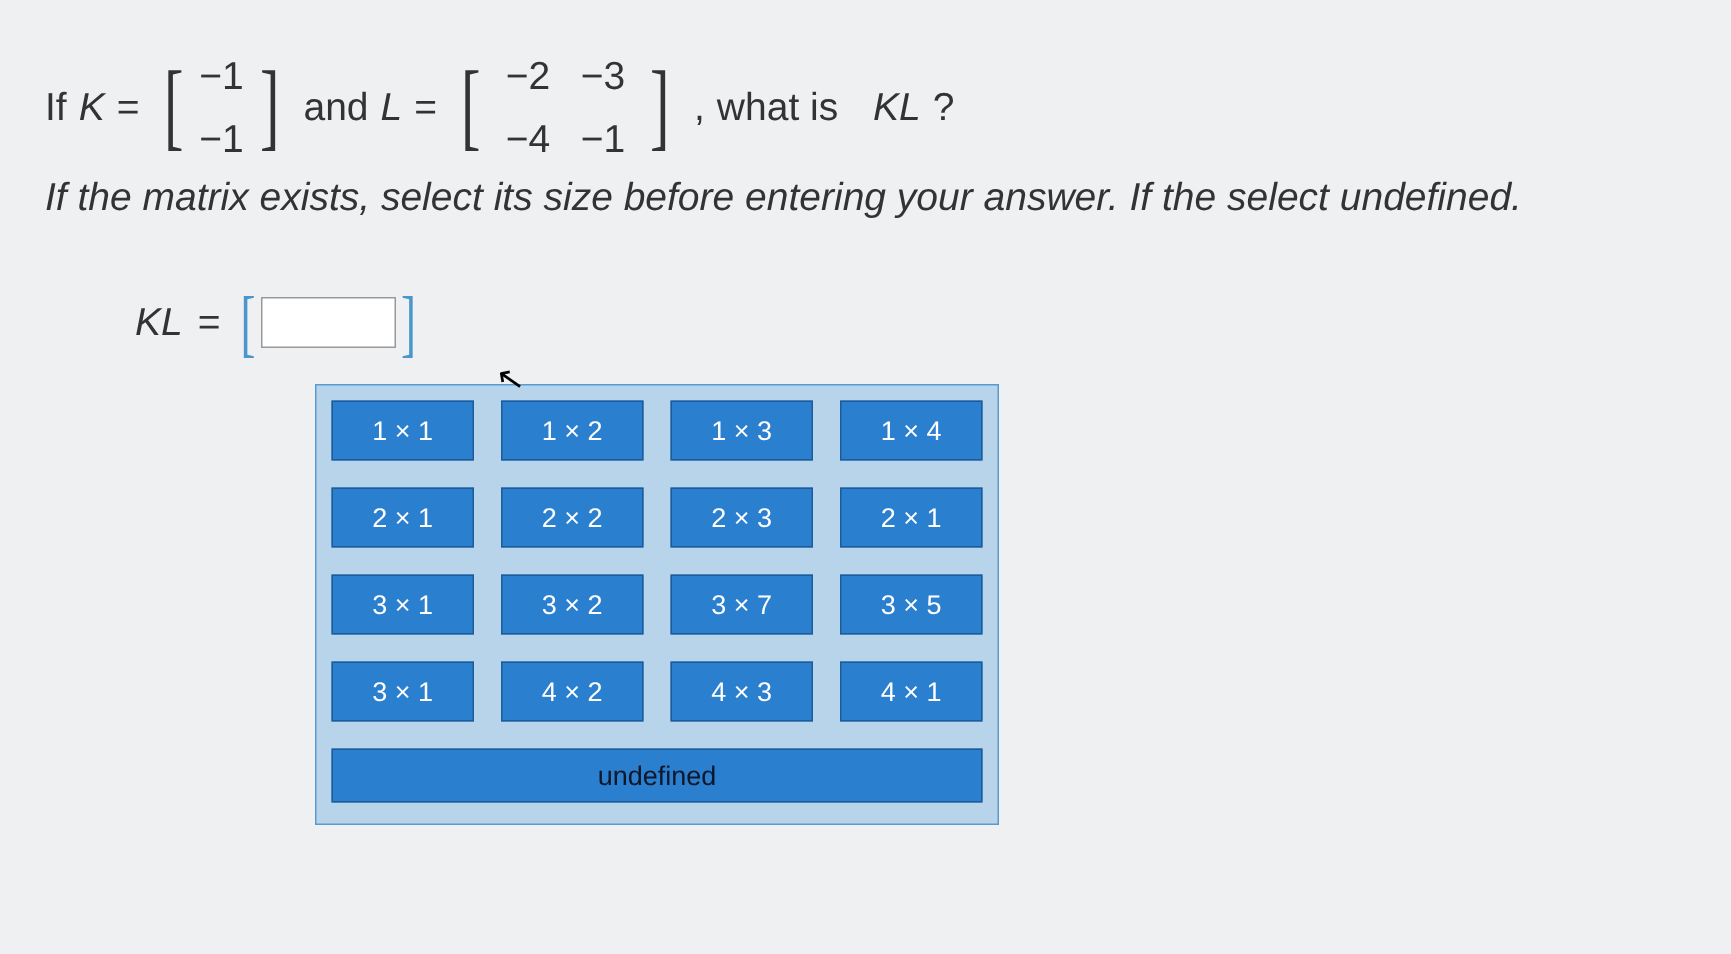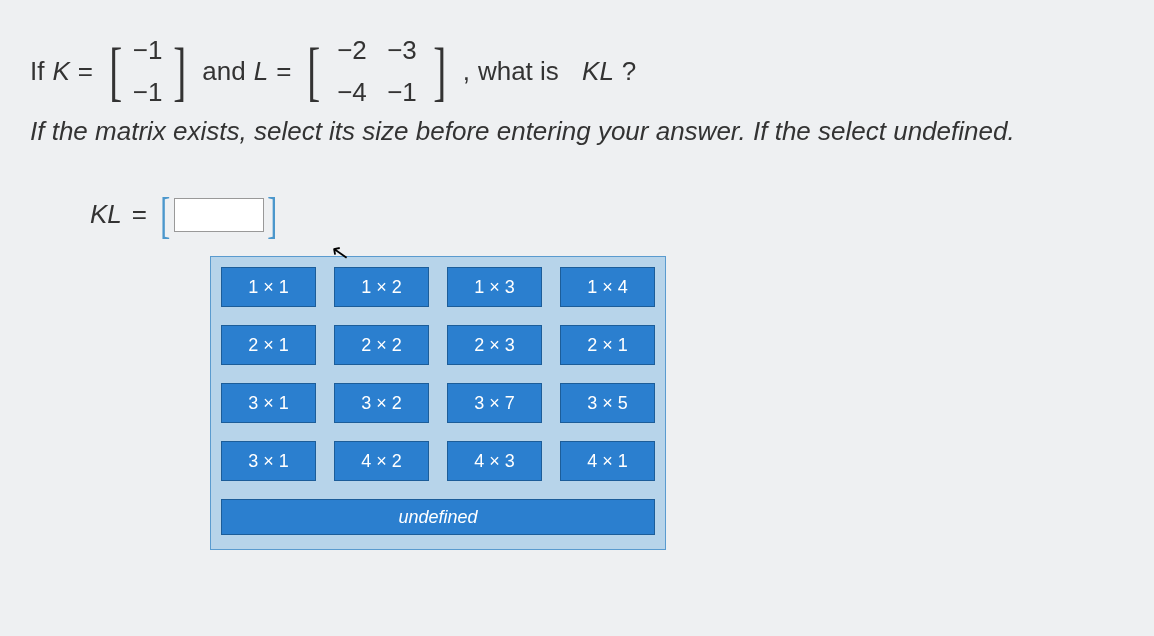--- a/index.html
+++ b/index.html
@@ -96,29 +96,28 @@
     font-size: 18px;
     display: flex;
     align-items: center;
     justify-content: center;
     cursor: pointer;
     font-family: Verdana, sans-serif;
   }
   .undef-btn {
     grid-column: 1 / span 4;
     background: #2b7fcf;
-    color: #ffffff;
+    color: #0f172a;
     border: 1px solid #1c5d99;
     font-size: 18px;
     display: flex;
     align-items: center;
     justify-content: center;
     cursor: pointer;
     height: 36px;
-    font-style: italic;
   }
   .cursor {
     position: absolute;
     top: -17px;
     left: 120px;
     font-size: 22px;
     color: #000;
     transform: rotate(-10deg);
   }
 </style>

